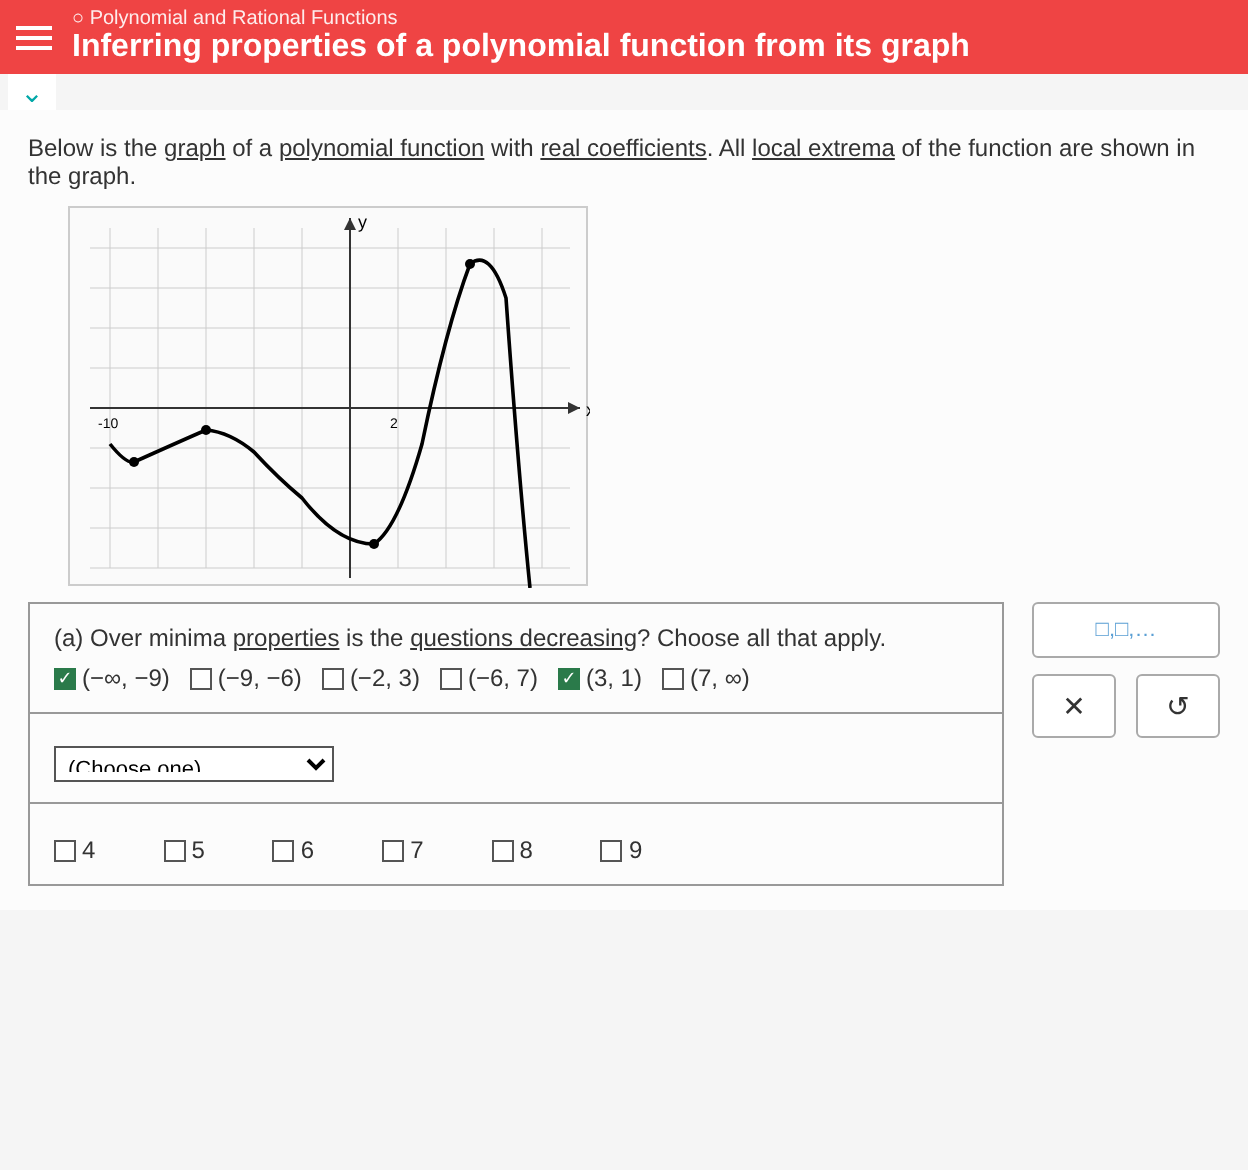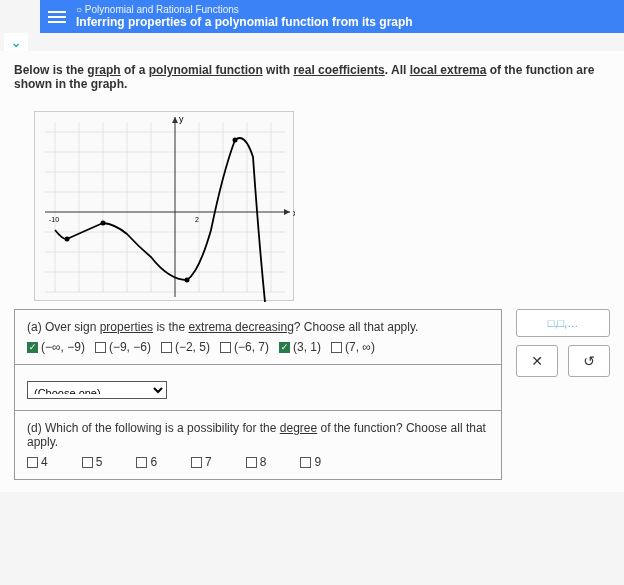--- a/index.html
+++ b/index.html
@@ -1,26 +1,26 @@
 <!DOCTYPE html>
 <html><head>
 <meta charset="utf-8">
 <style>
 * { box-sizing: border-box; margin: 0; padding: 0; }
 body { font-family: Arial, sans-serif; font-size: 12px; background: #f5f5f5; color: #333; width: 624px; }
-.header { background: #3b82f6; color: white; padding: 4px 8px; display: flex; align-items: center; margin-left: 40px; }
+.header { background: #ef4444; color: white; padding: 4px 8px; display: flex; align-items: center; }
 .hamburger { display: flex; flex-direction: column; gap: 3px; margin-right: 10px; cursor: pointer; }
 .hamburger span { width: 18px; height: 2px; background: white; }
 .header-text { flex: 1; }
 .breadcrumb { font-size: 10px; opacity: 0.9; }
-.title { font-size: 12px; font-weight: bold; }
+.title { font-size: 16px; font-weight: bold; }
 .chevron-box { background: white; width: 24px; height: 18px; display: flex; align-items: center; justify-content: center; margin-left: 4px; }
 .chevron { color: #00a8a8; font-size: 14px; }
 .content { padding: 12px 14px; background: #fcfcfc; }
-.intro { font-size: 12px; margin-bottom: 20px; font-weight: bold; }
+.intro { font-size: 12px; margin-bottom: 8px; }
 .u { text-decoration: underline; }
 .graph-box { width: 260px; height: 190px; background: #fafafa; border: 1px solid #ccc; margin: 8px 0 8px 20px; position: relative; }
 .instruction { margin: 10px 0 12px 0; }
 .main-row { display: flex; gap: 14px; align-items: flex-start; }
 .qbox { border: 1px solid #999; flex: 1; }
 .qpart { border-bottom: 1px solid #999; padding: 10px 12px; }
 .qpart:last-child { border-bottom: none; }
 .opts { margin-top: 6px; display: flex; flex-wrap: wrap; gap: 10px; align-items: center; }
 .cb { display: inline-flex; align-items: center; gap: 3px; }
 .cbox { width: 11px; height: 11px; border: 1px solid #555; display: inline-flex; align-items: center; justify-content: center; font-size: 9px; background: white; }
@@ -91,33 +91,33 @@
       <text x="14" y="110" font-size="7">-10</text>
         <text x="160" y="110" font-size="7">2</text>
     </svg>
   </div>
 
 
   <div class="main-row">
     <div class="qbox">
 
       <div class="qpart">
-        <div><span>(a) Over sign </span><span class="u">properties</span><span> is the </span><span class="u">extrema decreasing</span><span>? Choose all that apply.</span></div>
+        <div><span>(a) Over minima </span><span class="u">properties</span><span> is the </span><span class="u">questions decreasing</span><span>? Choose all that apply.</span></div>
         <div class="opts" id="qa-opts">
             <span class="cb">
               <span class="cbox checked">✓</span>
               <span>(−∞, −9)</span>
             </span>
             <span class="cb">
               <span class="cbox"></span>
               <span>(−9, −6)</span>
             </span>
             <span class="cb">
               <span class="cbox"></span>
-              <span>(−2, 5)</span>
+              <span>(−2, 3)</span>
             </span>
             <span class="cb">
               <span class="cbox"></span>
               <span>(−6, 7)</span>
             </span>
             <span class="cb">
               <span class="cbox checked">✓</span>
               <span>(3, 1)</span>
             </span>
             <span class="cb">
@@ -126,21 +126,20 @@
             </span>
           </div>
       </div>
 
 
       <div class="qpart">
         <div style="margin-top:6px"><select class="select-input"><option>(Choose one)</option></select></div>
       </div>
 
       <div class="qpart">
-        <div><span>(d) Which of the following is a possibility for the </span><span class="u">degree</span><span> of the function? Choose all that apply.</span></div>
         <div class="opts" id="qd-opts" style="gap:34px">
             <span class="cb">
               <span class="cbox"></span>
               <span>4</span>
             </span>
             <span class="cb">
               <span class="cbox"></span>
               <span>5</span>
             </span>
             <span class="cb">

